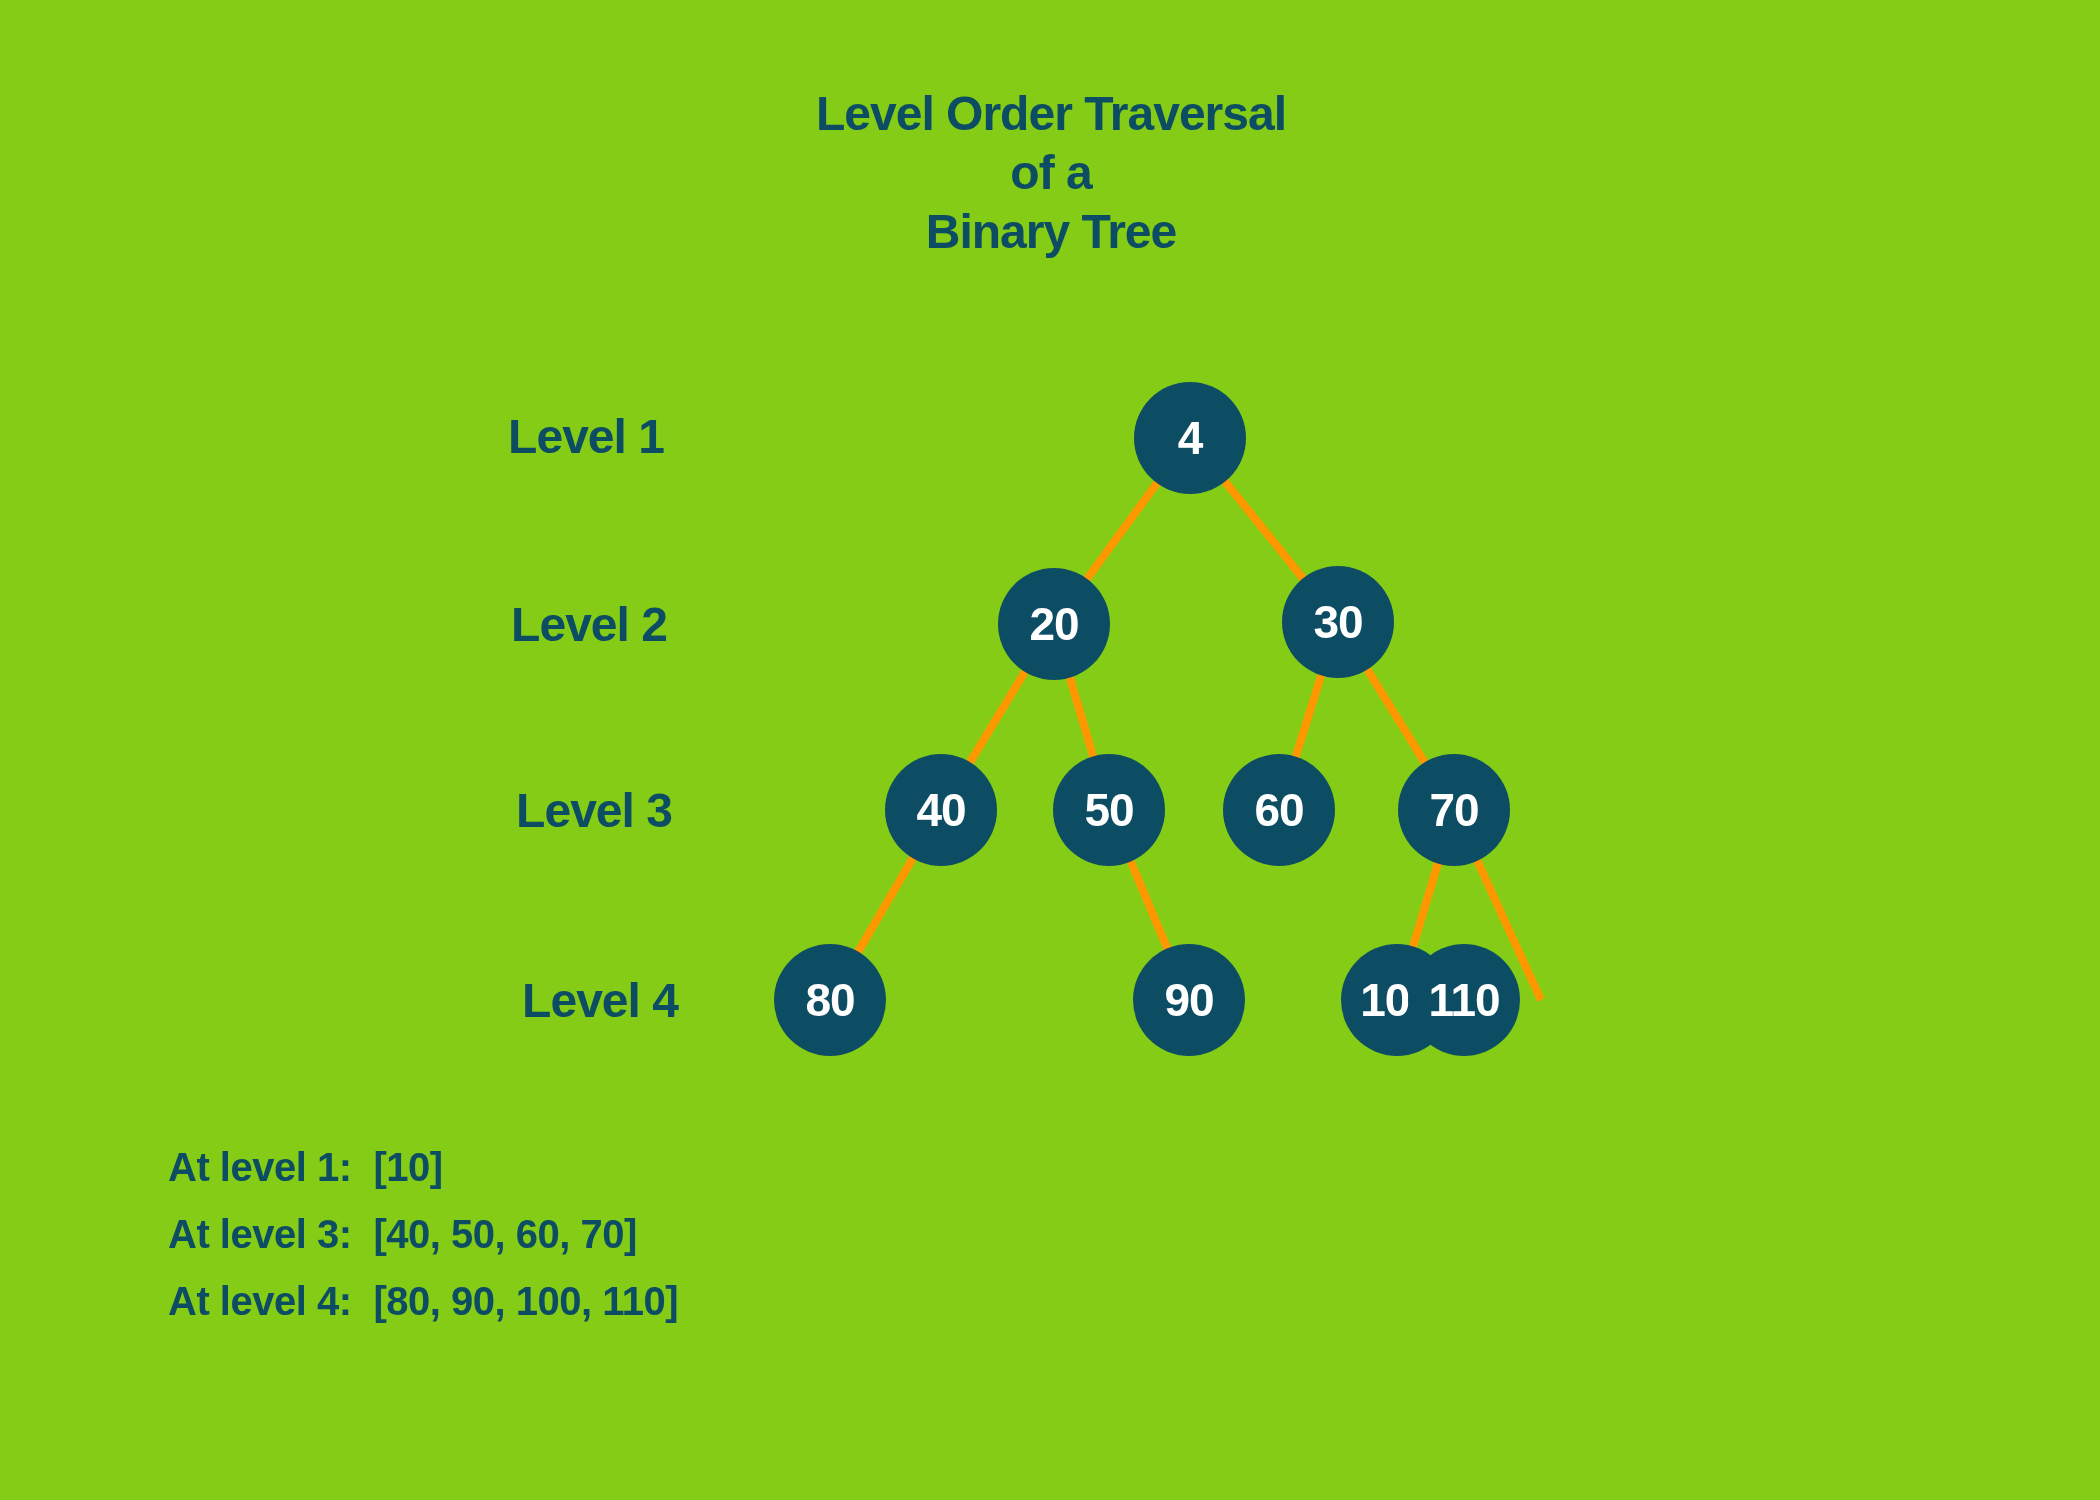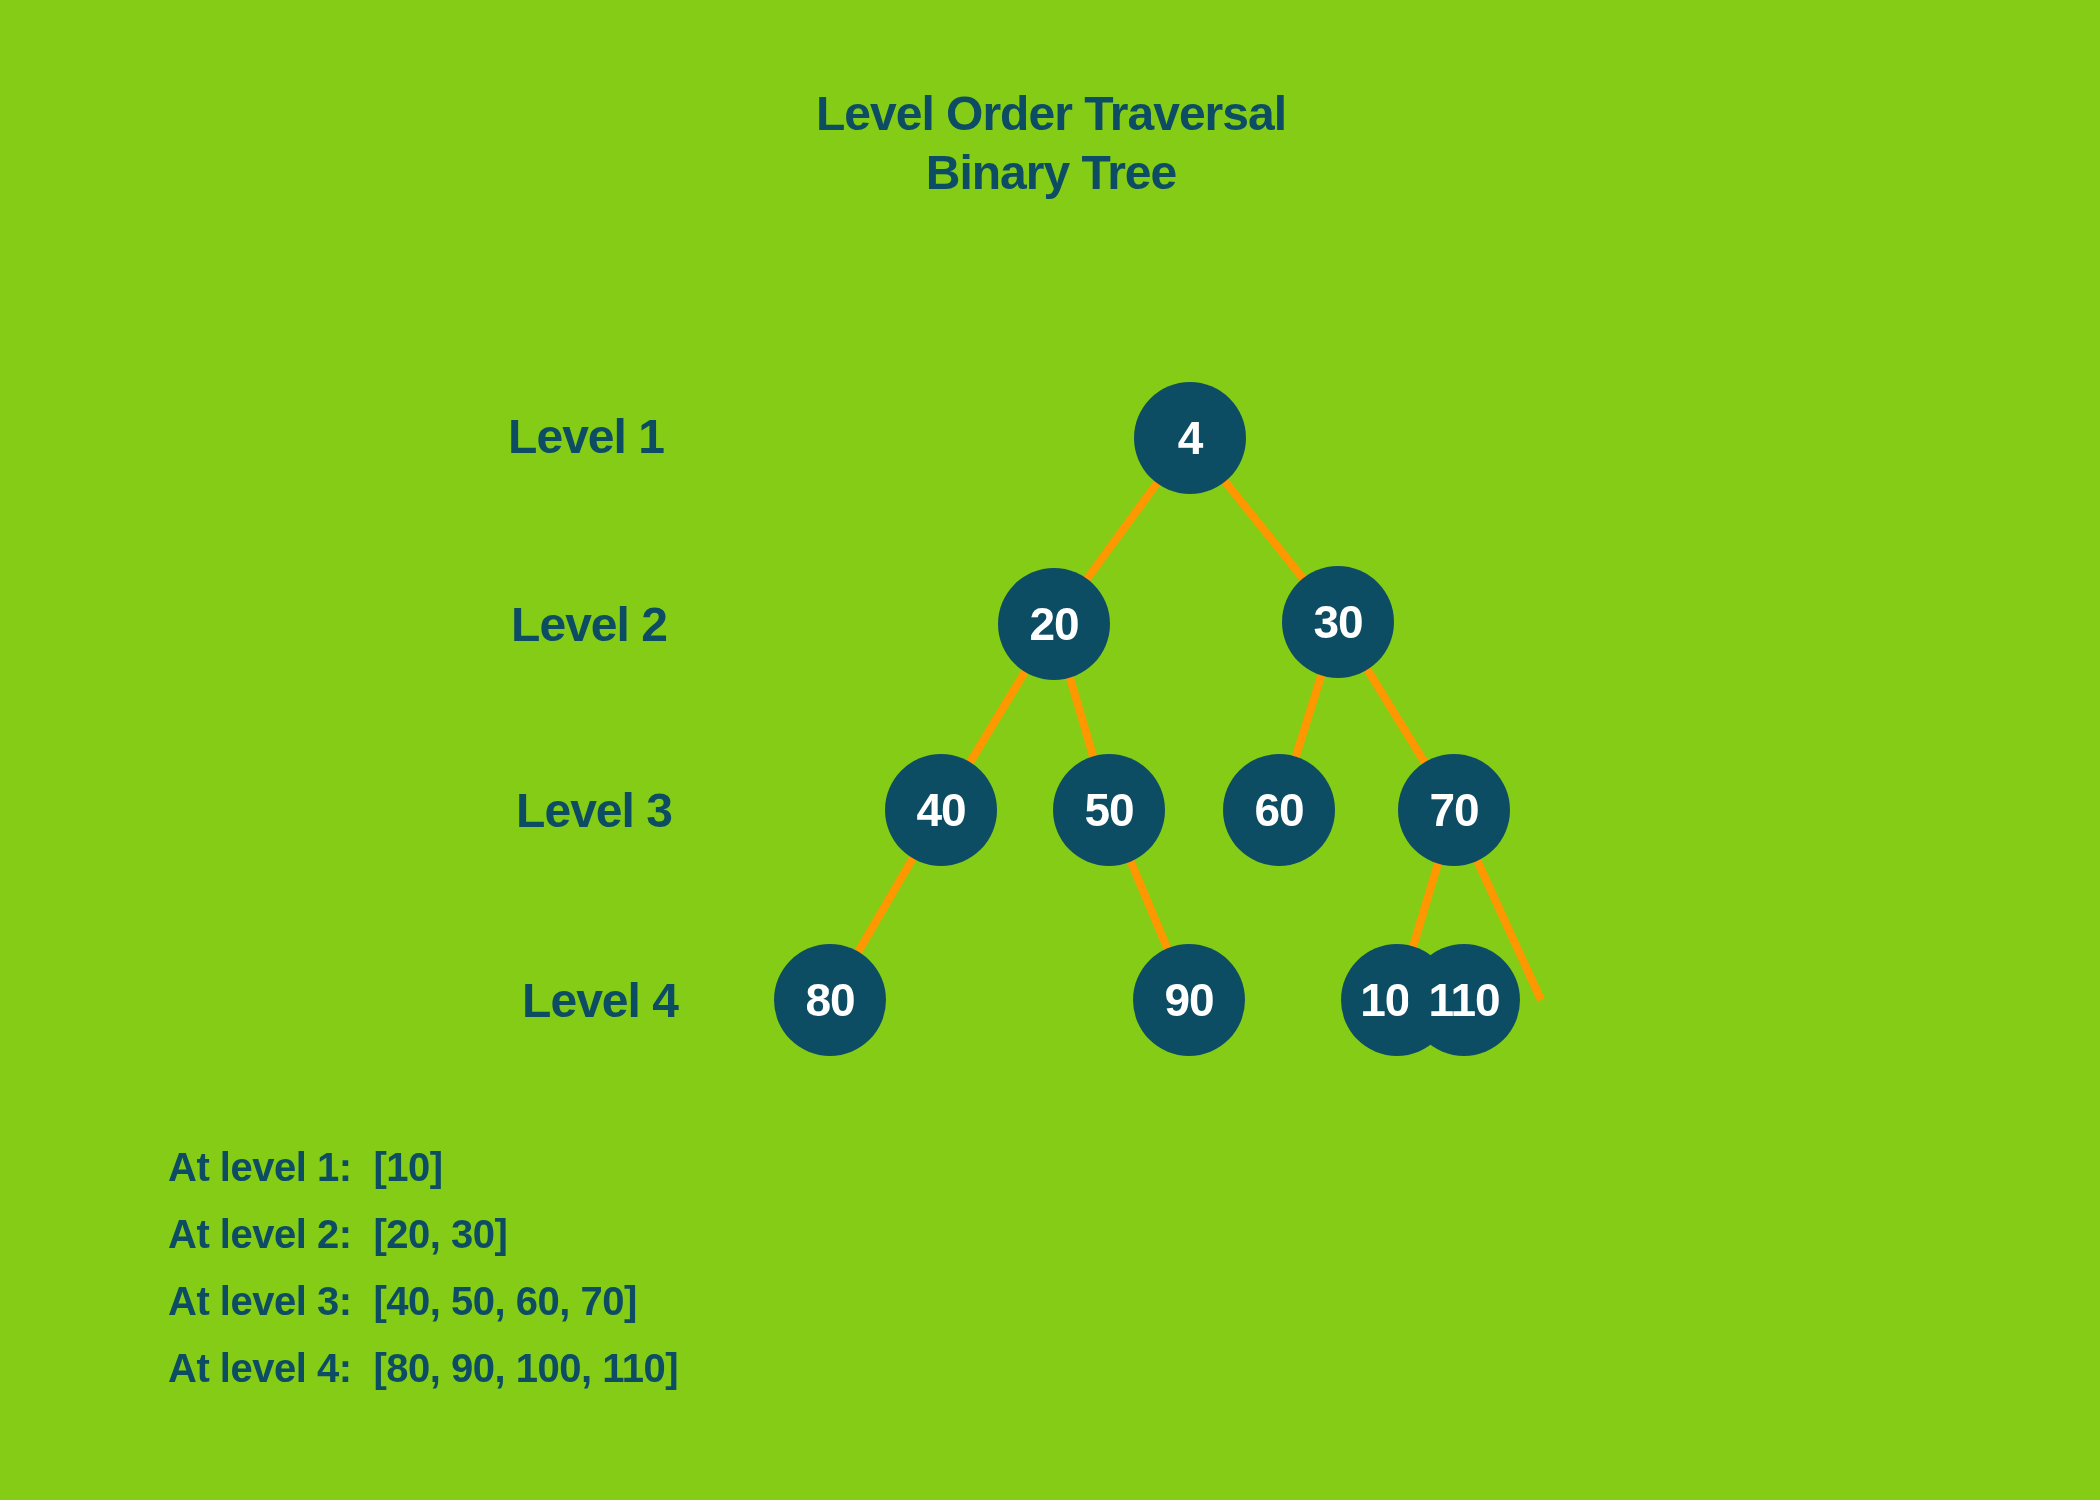--- a/index.html
+++ b/index.html
@@ -90,20 +90,21 @@
     margin-left: 22px;
   }
 </style>
 </head>
 <body>
 
 <div class="canvas">
 
   <div class="title">
     <div>Level Order Traversal</div>
+    <div>of a</div>
     <div>Binary Tree</div>
   </div>
 
   <div class="level-label l1">Level 1</div>
   <div class="level-label l2">Level 2</div>
   <div class="level-label l3">Level 3</div>
   <div class="level-label l4">Level 4</div>
 
   <svg class="edges" viewBox="0 0 2100 1500" xmlns="http://www.w3.org/2000/svg">
     <line x1="1190" y1="438" x2="1054" y2="624"></line>
@@ -128,23 +129,20 @@
   <div class="node" style="left:830px;  top:1000px;">80</div>
   <div class="node" style="left:1189px; top:1000px;">90</div>
   <div class="node" style="left:1397px; top:1000px;">100</div>
   <div class="node" style="left:1464px; top:1000px;">110</div>
 
   <div class="results">
     <div class="result-line">
       <span class="label">At level 1:</span><span class="value">[10]</span>
     </div>
     <div class="result-line">
-      <span class="label">At level 2:</span><span class="value">[20, 30]</span>
-    </div>
-    <div class="result-line">
       <span class="label">At level 3:</span><span class="value">[40, 50, 60, 70]</span>
     </div>
     <div class="result-line">
       <span class="label">At level 4:</span><span class="value">[80, 90, 100, 110]</span>
     </div>
   </div>
 
 </div>
 
 </body></html>

